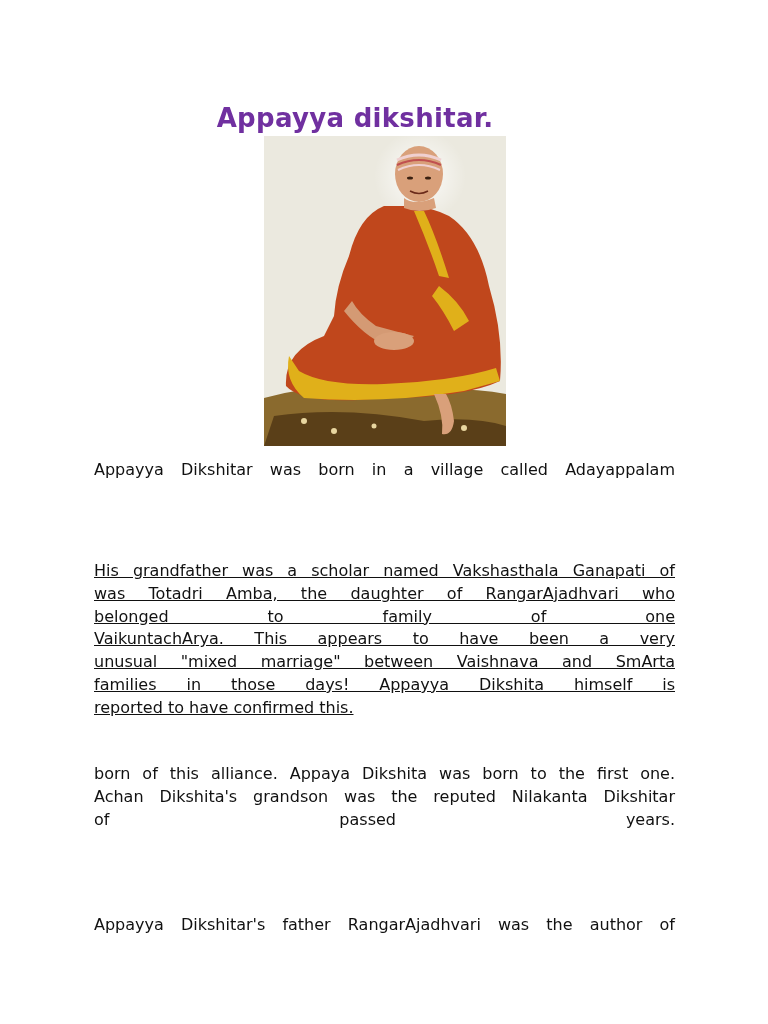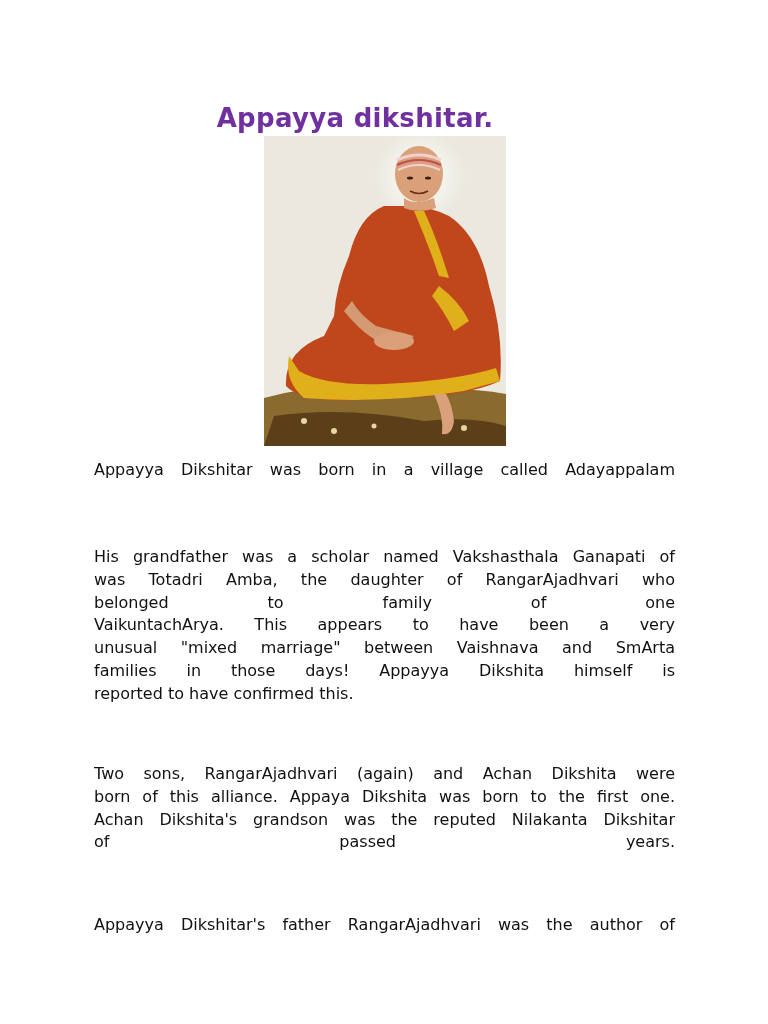--- a/index.html
+++ b/index.html
@@ -1,21 +1,21 @@
 <!DOCTYPE html>
 <html><head>
   <meta charset="utf-8">
   <style>
     html, body { margin: 0; padding: 0; background: #ffffff; }
     body { width: 768px; height: 1024px; position: relative; overflow: hidden; font-family: "DejaVu Sans", sans-serif; color: #111111; }
     .title { position: absolute; top: 86px; left: 0; width: 710px; text-align: center; font-family: "DejaVu Sans", sans-serif; font-weight: bold; font-size: 26px; color: #7030a0; letter-spacing: 0.3px; }
     .portrait { position: absolute; left: 264px; top: 136px; width: 242px; height: 310px; overflow: hidden; background: linear-gradient(180deg, #ecebe4 0%, #e9e6d8 60%, #ddd6c2 100%); }
     .body-text { position: absolute; left: 94px; width: 581px; font-size: 16px; line-height: 22.8px; text-align: justify; text-align-last: left; }
     .p1 { top: 459px; }
-    .p2 { top: 546px; }
+    .p2 { top: 560px; text-decoration: underline; }
     .p3 { top: 763px; }
     .p4 { top: 878px; margin-top: 36px; }
     .line { display: block; text-align: justify; text-align-last: justify; }
     .line.last { text-align-last: left; }
   </style>
 </head>
 <body>
 
 <h1 class="title">Appayya dikshitar.</h1>
 
@@ -66,21 +66,20 @@
   <span class="line">His grandfather was a scholar named Vakshasthala Ganapati of</span>
   <span class="line">was Totadri Amba, the daughter of RangarAjadhvari who</span>
   <span class="line">belonged to family of one</span>
   <span class="line">VaikuntachArya. This appears to have been a very</span>
   <span class="line">unusual "mixed marriage" between Vaishnava and SmArta</span>
   <span class="line">families in those days! Appayya Dikshita himself is</span>
   <span class="line last">reported to have confirmed this.</span>
 </div>
 
 <div class="body-text p3">
-  <span class="line">Two sons, RangarAjadhvari (again) and Achan Dikshita were</span>
   <span class="line">born of this alliance.  Appaya Dikshita was born to the first one.</span>
   <span class="line">Achan Dikshita's grandson was the reputed Nilakanta Dikshitar</span>
   <span class="line">of passed years.</span>
 </div>
 
 <div class="body-text p4">
   <span class="line">Appayya Dikshitar's father RangarAjadhvari was the author of</span>
 </div>
 
 </body></html>

